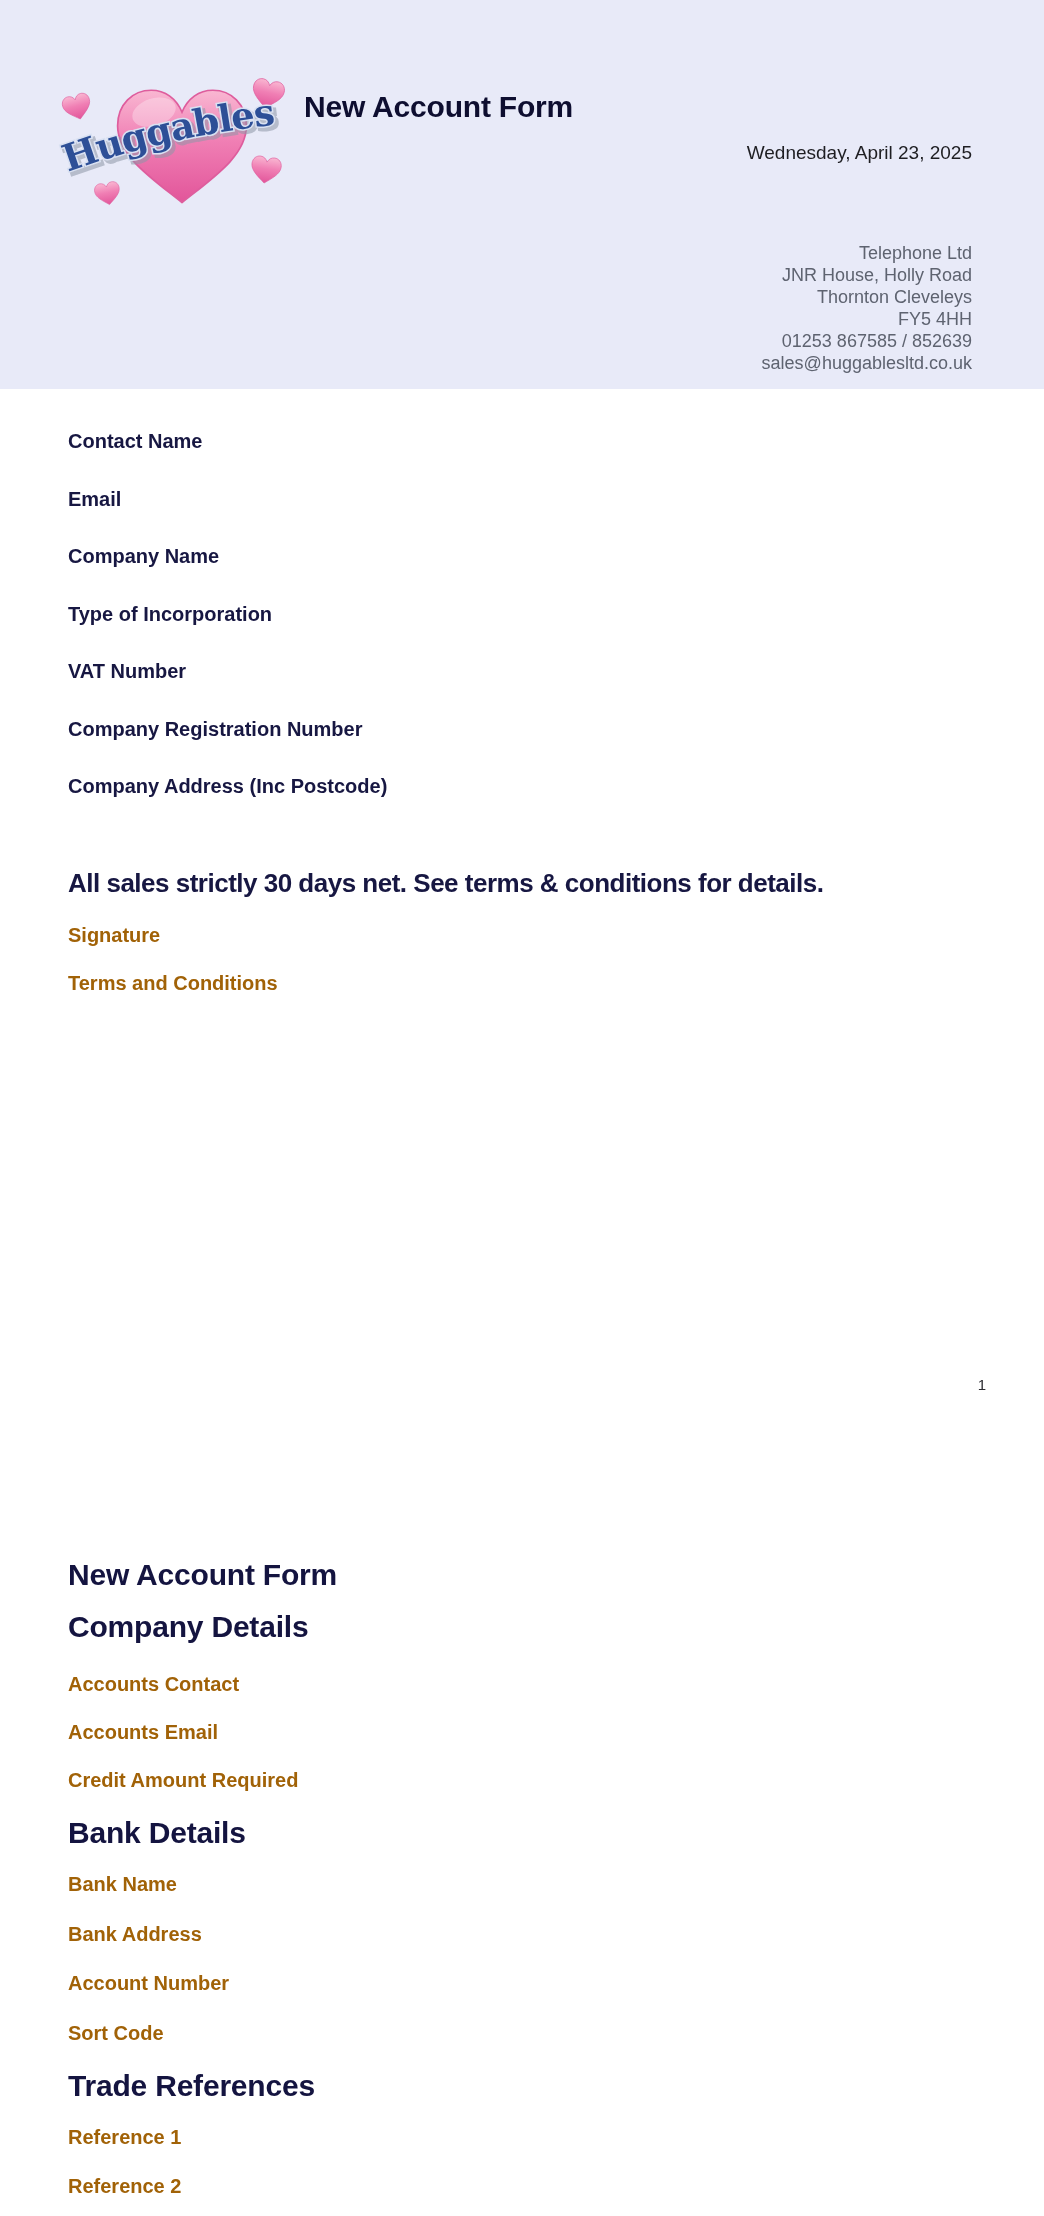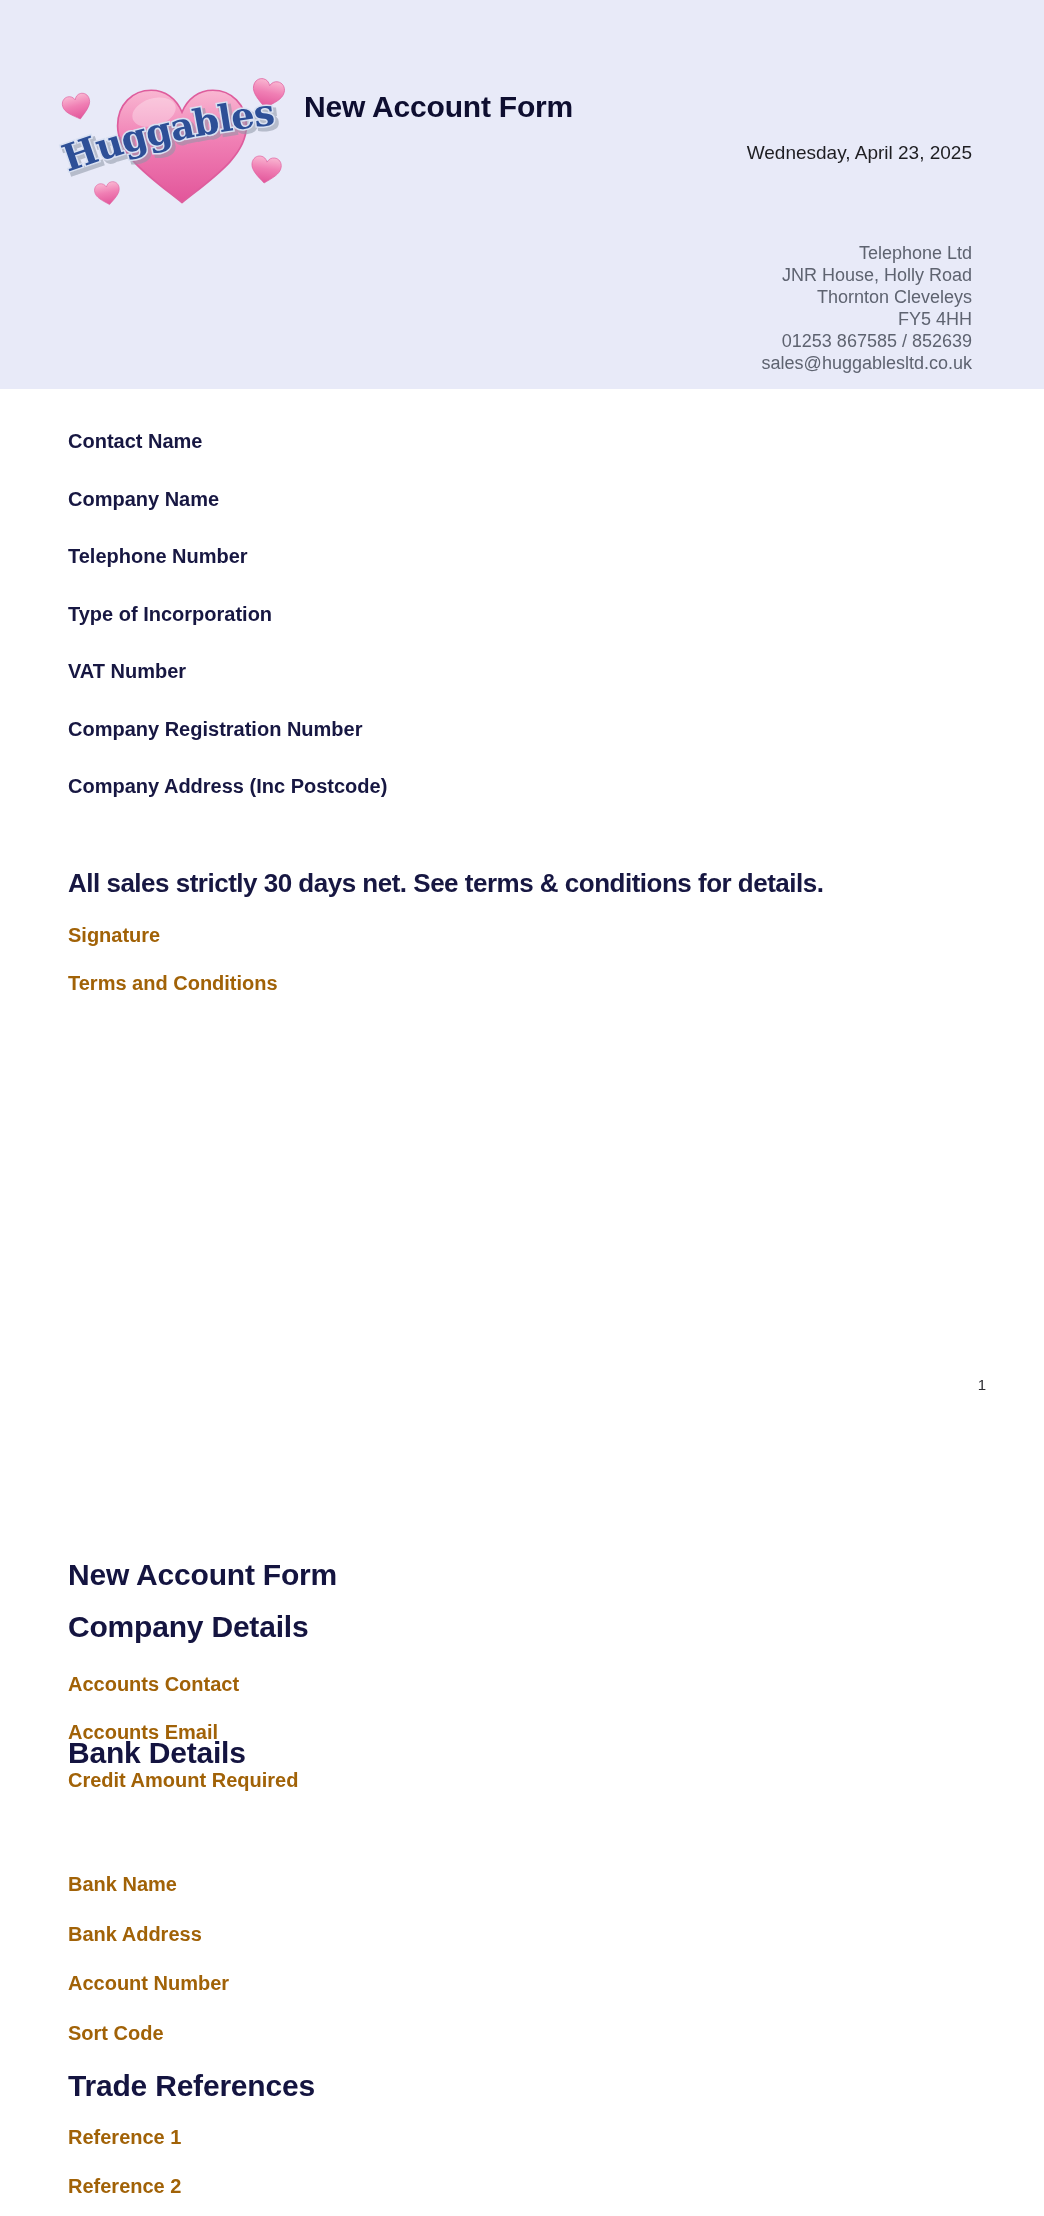--- a/index.html
+++ b/index.html
@@ -61,21 +61,21 @@
   }
 
   
   .h-big {
     position: absolute; left: 68px;
     font-size: 30px; font-weight: 700; line-height: 36px;
     color: #141440; letter-spacing: -0.2px; white-space: nowrap;
   }
   .p2-title    { top: 1557px; }
   .h2-company  { top: 1609px; }
-  .h2-bank     { top: 1735px; text-align: center; }
+  .h2-bank     { top: 1815px; text-align: center; }
   .h2-trade    { top: 2068px; }
 
   .p2-label { position: absolute; left: 68px; }
   .f-acc-contact { top: 1672px; }
   .f-acc-email   { top: 1720px; }
   .f-credit      { top: 1768px; }
   .f-bank-name   { top: 1872px; }
   .f-bank-addr   { top: 1922px; }
   .f-acc-number  { top: 1971px; }
   .f-sort-code   { top: 2021px; }
@@ -134,22 +134,22 @@
       <div>JNR House, Holly Road</div>
       <div>Thornton Cleveleys</div>
       <div>FY5 4HH</div>
       <div>01253 867585 / 852639</div>
       <div>sales@huggablesltd.co.uk</div>
     </div>
   </div>
 
   <div class="fields-1">
     <span class="field-label">Contact Name</span>
+    <span class="field-label">Email</span>
     <span class="field-label">Company Name</span>
-    <span class="field-label">Telephone Number</span>
     <span class="field-label">Type of Incorporation</span>
     <span class="field-label">VAT Number</span>
     <span class="field-label">Company Registration Number</span>
     <span class="field-label">Company Address (Inc Postcode)</span>
   </div>
 
   <div class="terms-notice">All sales strictly 30 days net. See terms &amp; conditions for details.</div>
   <div class="single-label sig-label">Signature</div>
   <div class="single-label tandc-label">Terms and Conditions</div>
 

